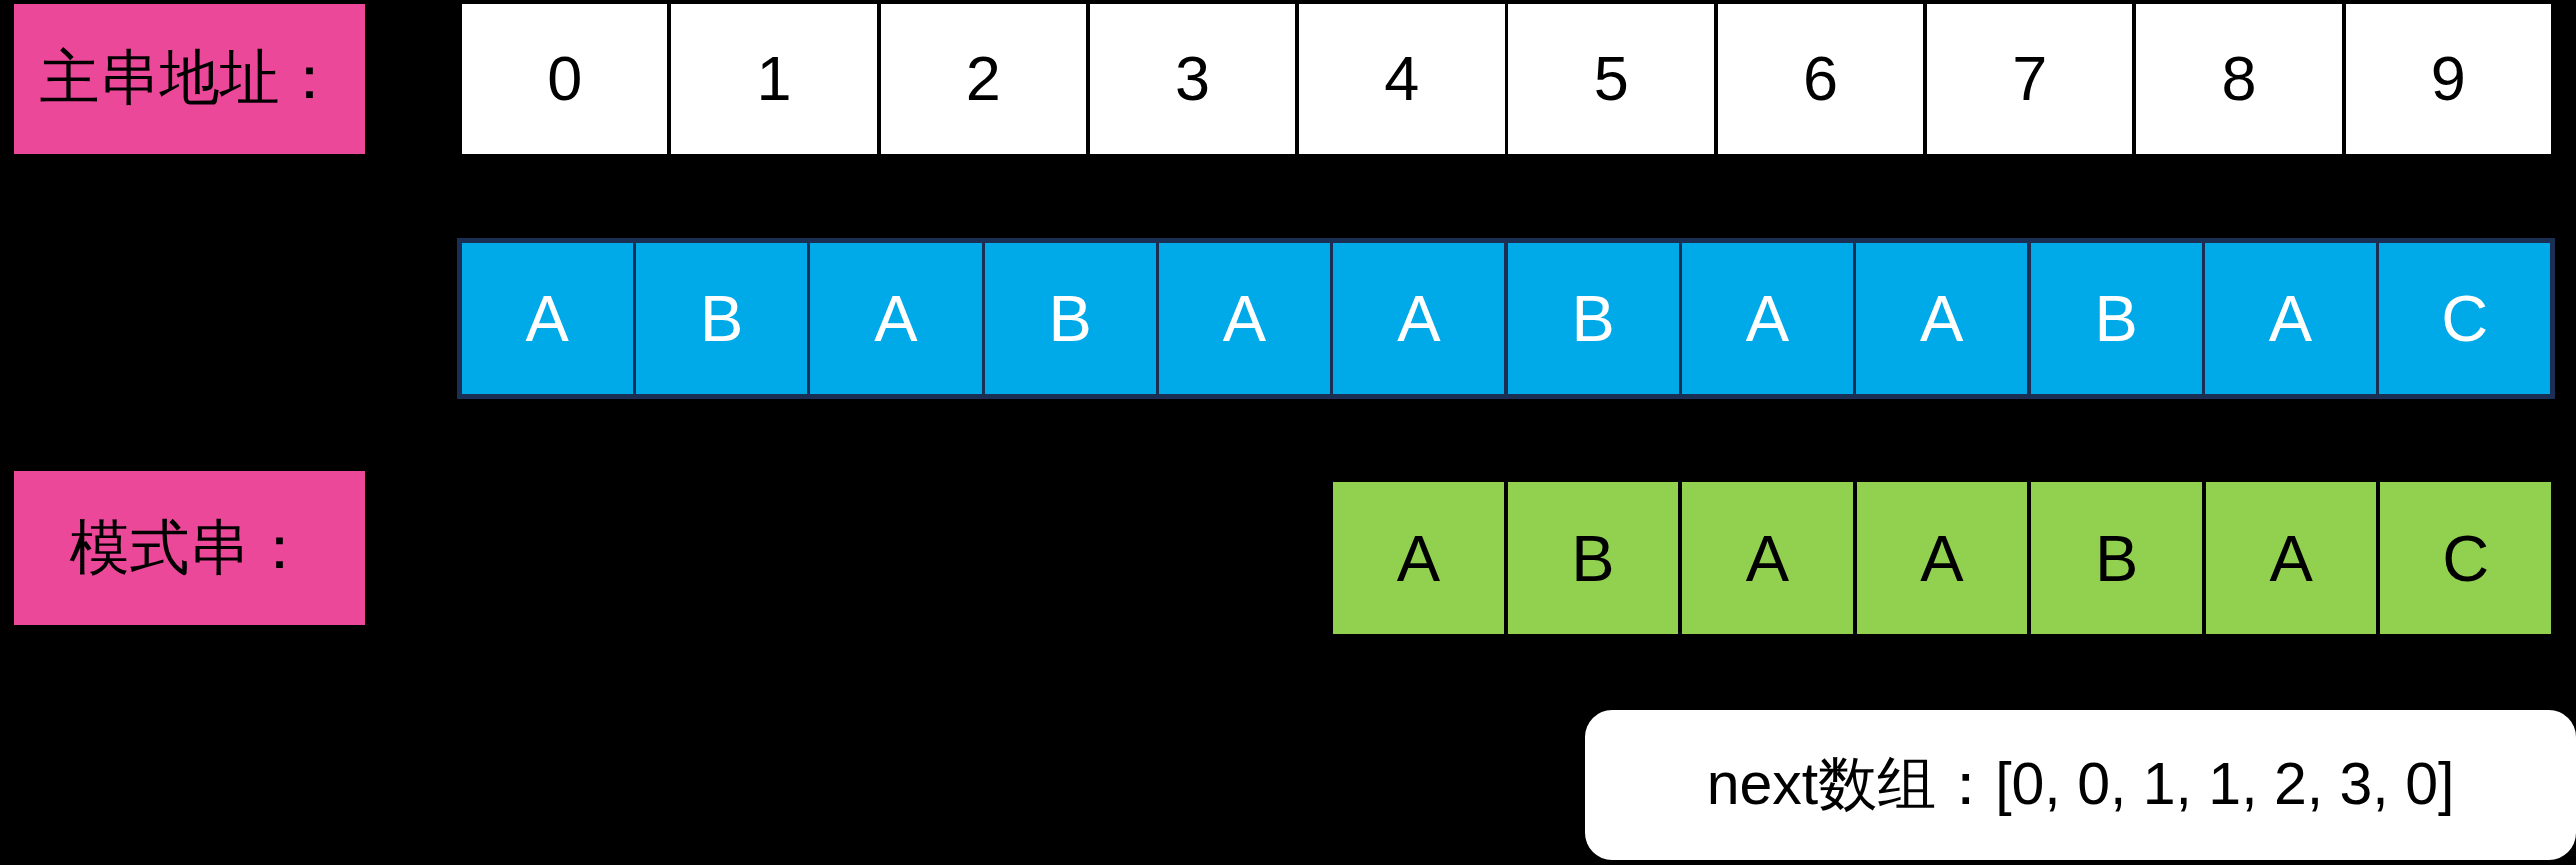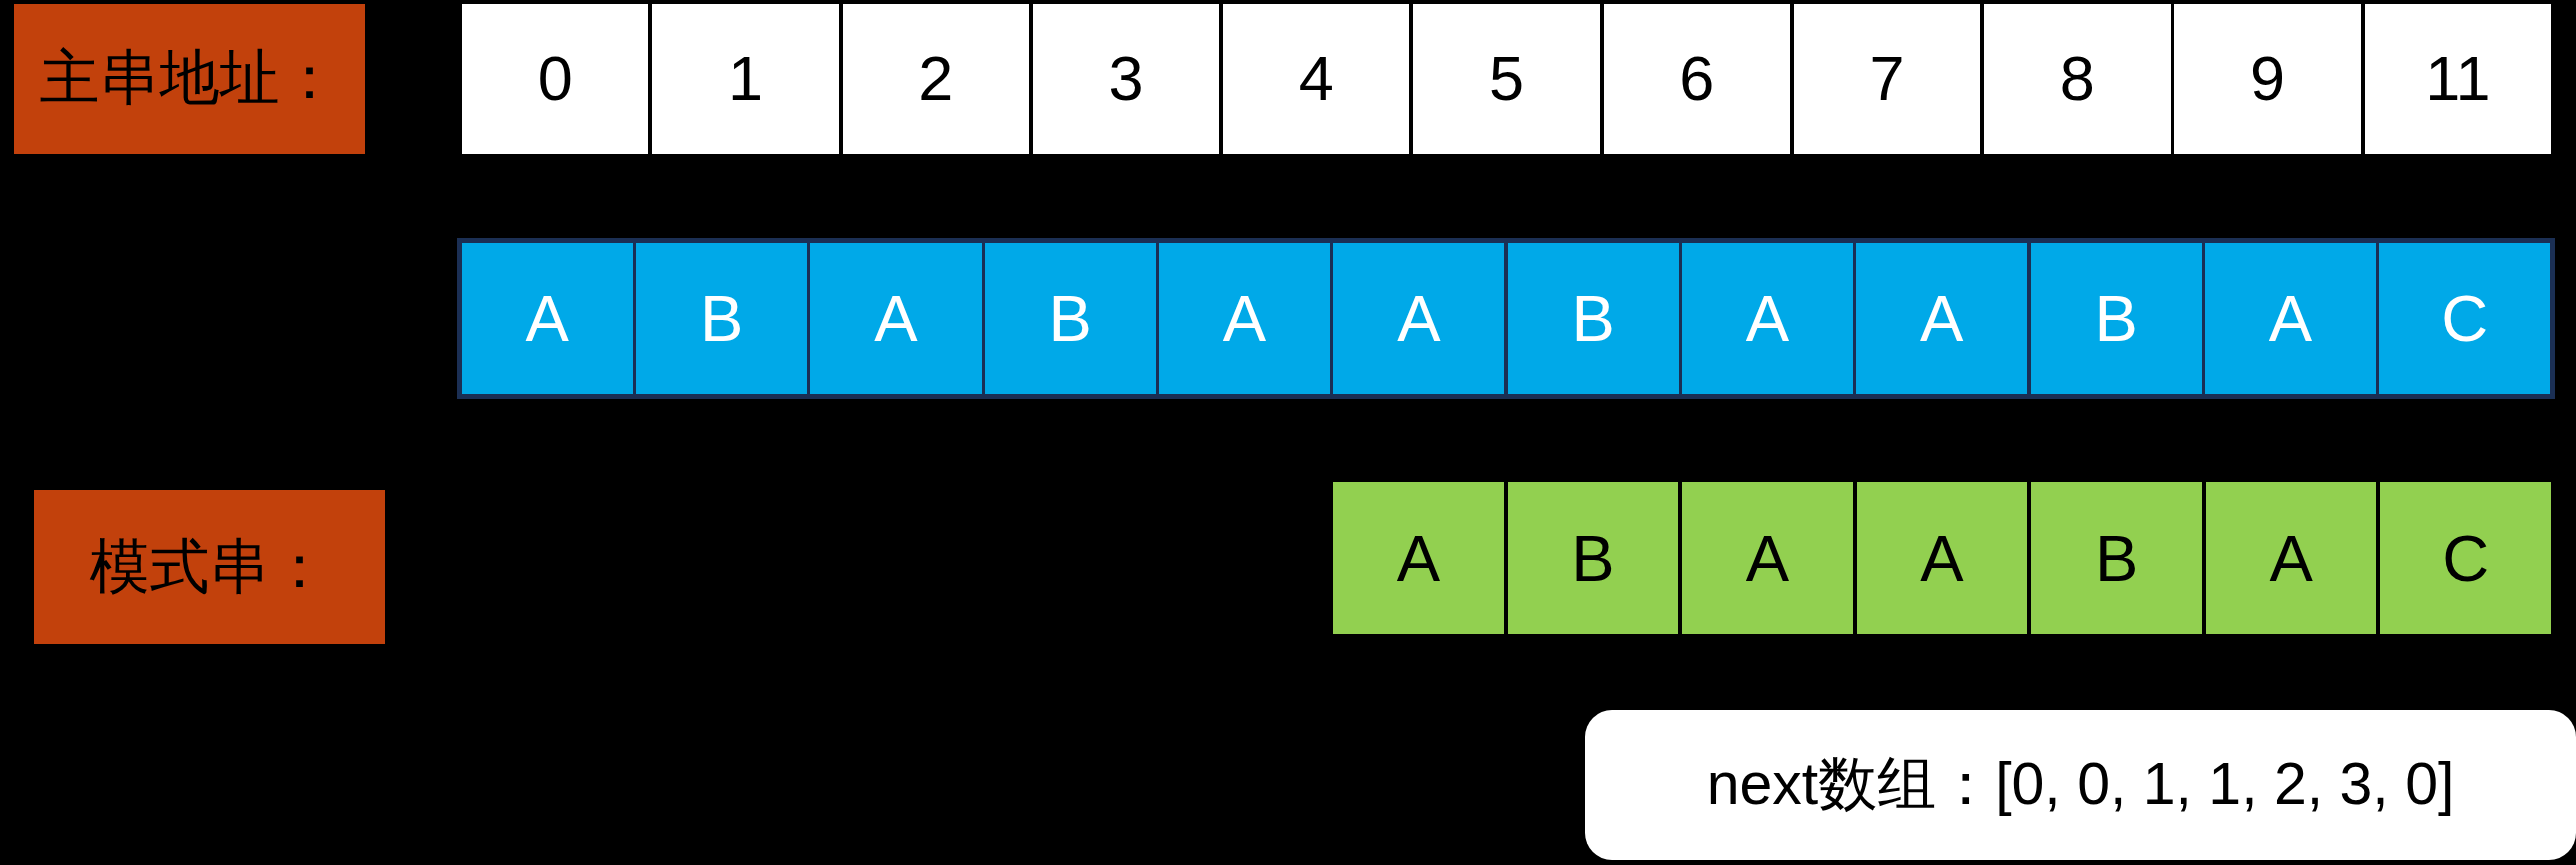--- a/index.html
+++ b/index.html
@@ -12,32 +12,32 @@
     width: 2576px;
     height: 865px;
     background: #000000;
     overflow: hidden;
     font-family: "Liberation Sans", "DejaVu Sans", sans-serif;
   }
   .label-box {
     position: absolute;
     left: 14px;
     width: 351px;
-    background: #c2410c;
+    background: #ec4899;
     color: #000000;
     display: flex;
     align-items: center;
     justify-content: center;
     font-size: 60px;
     font-weight: 400;
     white-space: nowrap;
   }
   #label-address { top: 3.9px;   height: 150px; }
   #label-main    { top: 241px; height: 156px; }
-  #label-pattern { top: 490px; height: 154px; margin-left: 20px; }
+  #label-pattern { top: 471px; height: 154px; }
 
   .row {
     position: absolute;
     display: flex;
     box-sizing: border-box;
   }
   .cell {
     flex: 1 1 0;
     display: flex;
     align-items: center;
@@ -118,21 +118,20 @@
     <div class="cell">0</div>
     <div class="cell">1</div>
     <div class="cell">2</div>
     <div class="cell">3</div>
     <div class="cell">4</div>
     <div class="cell">5</div>
     <div class="cell">6</div>
     <div class="cell">7</div>
     <div class="cell">8</div>
     <div class="cell">9</div>
-    <div class="cell">11</div>
   </div>
 
 
   <div class="row main-row">
     <div class="cell">A</div>
     <div class="cell">B</div>
     <div class="cell">A</div>
     <div class="cell">B</div>
     <div class="cell">A</div>
     <div class="cell">A</div>

